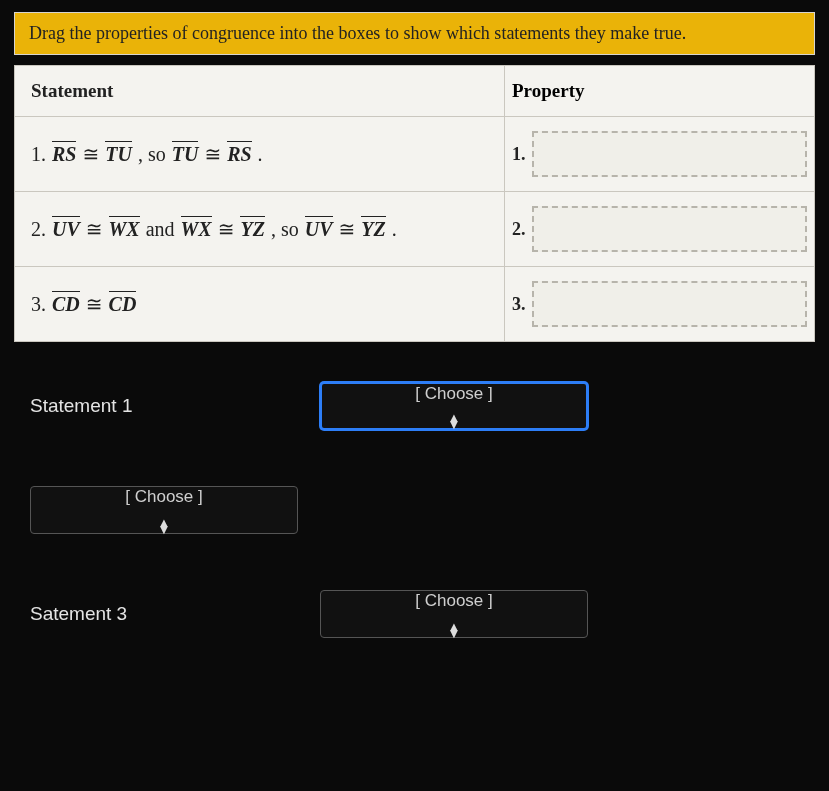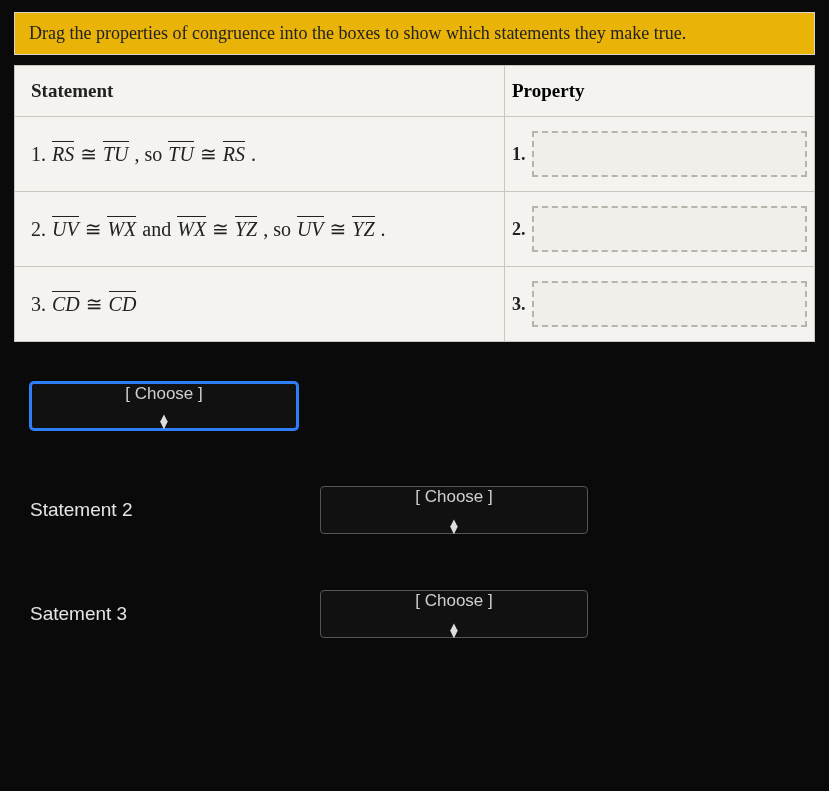--- a/index.html
+++ b/index.html
@@ -62,20 +62,21 @@
     flex: 1;
     height: 46px;
     border: 2px dashed #b7b4ab;
     background: #f0efe9;
   }
   .seg {
     display: inline-block;
     position: relative;
     font-style: italic;
     font-family: Georgia, serif;
+    font-weight: bold;
   }
   .seg::before {
     content: "";
     position: absolute;
     left: 0; right: 0; top: -2px;
     height: 1.4px;
     background: #222;
   }
   .cong { font-size: 20px; }
   .plain { font-style: normal; }
@@ -182,30 +183,30 @@
     </div>
     <div class="ws-prop">
       <span class="dropzone-num">3.</span>
       <div class="dropzone"></div>
     </div>
   </div>
 </div>
 
 <div class="answers">
   <div class="ans-row">
+    <div class="ans-label">Statement 1</div>
     <div class="select-box focused">
       <span>[ Choose ]</span>
       <span class="chev">
           <span>▲</span>
           <span>▼</span>
         </span>
     </div>
   </div>
   <div class="ans-row">
-    <div class="ans-label">Statement 2</div>
     <div class="select-box">
       <span>[ Choose ]</span>
       <span class="chev">
           <span>▲</span>
           <span>▼</span>
         </span>
     </div>
   </div>
   <div class="ans-row">
     <div class="ans-label">Satement 3</div>

